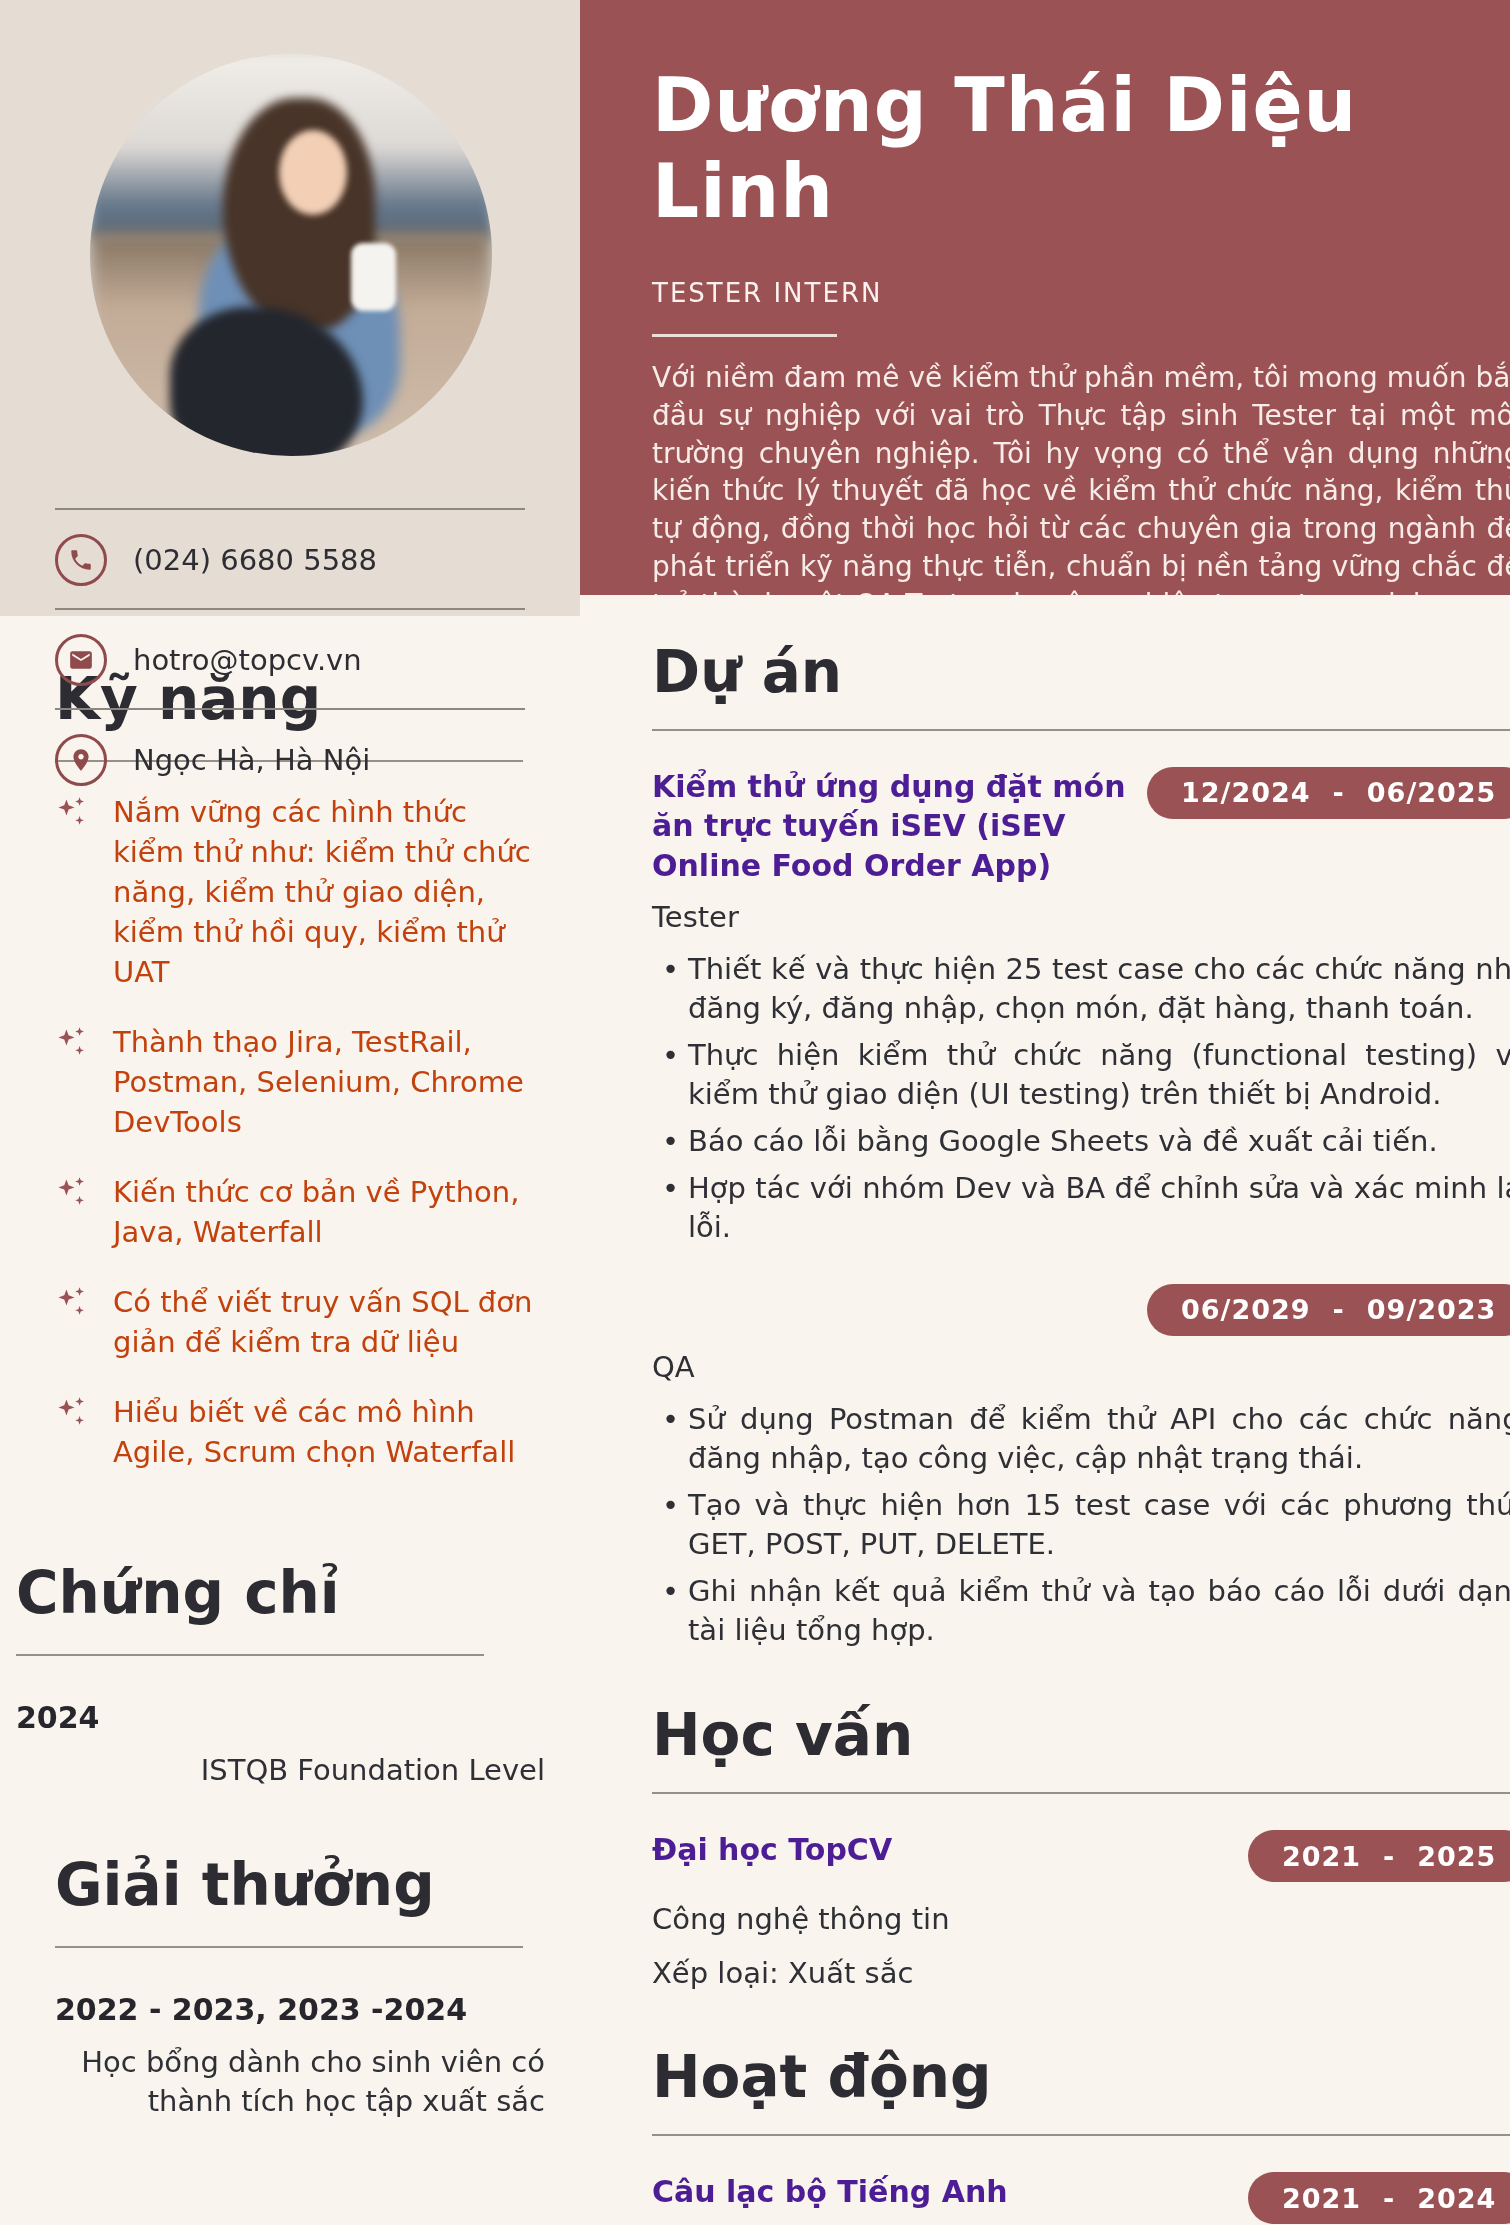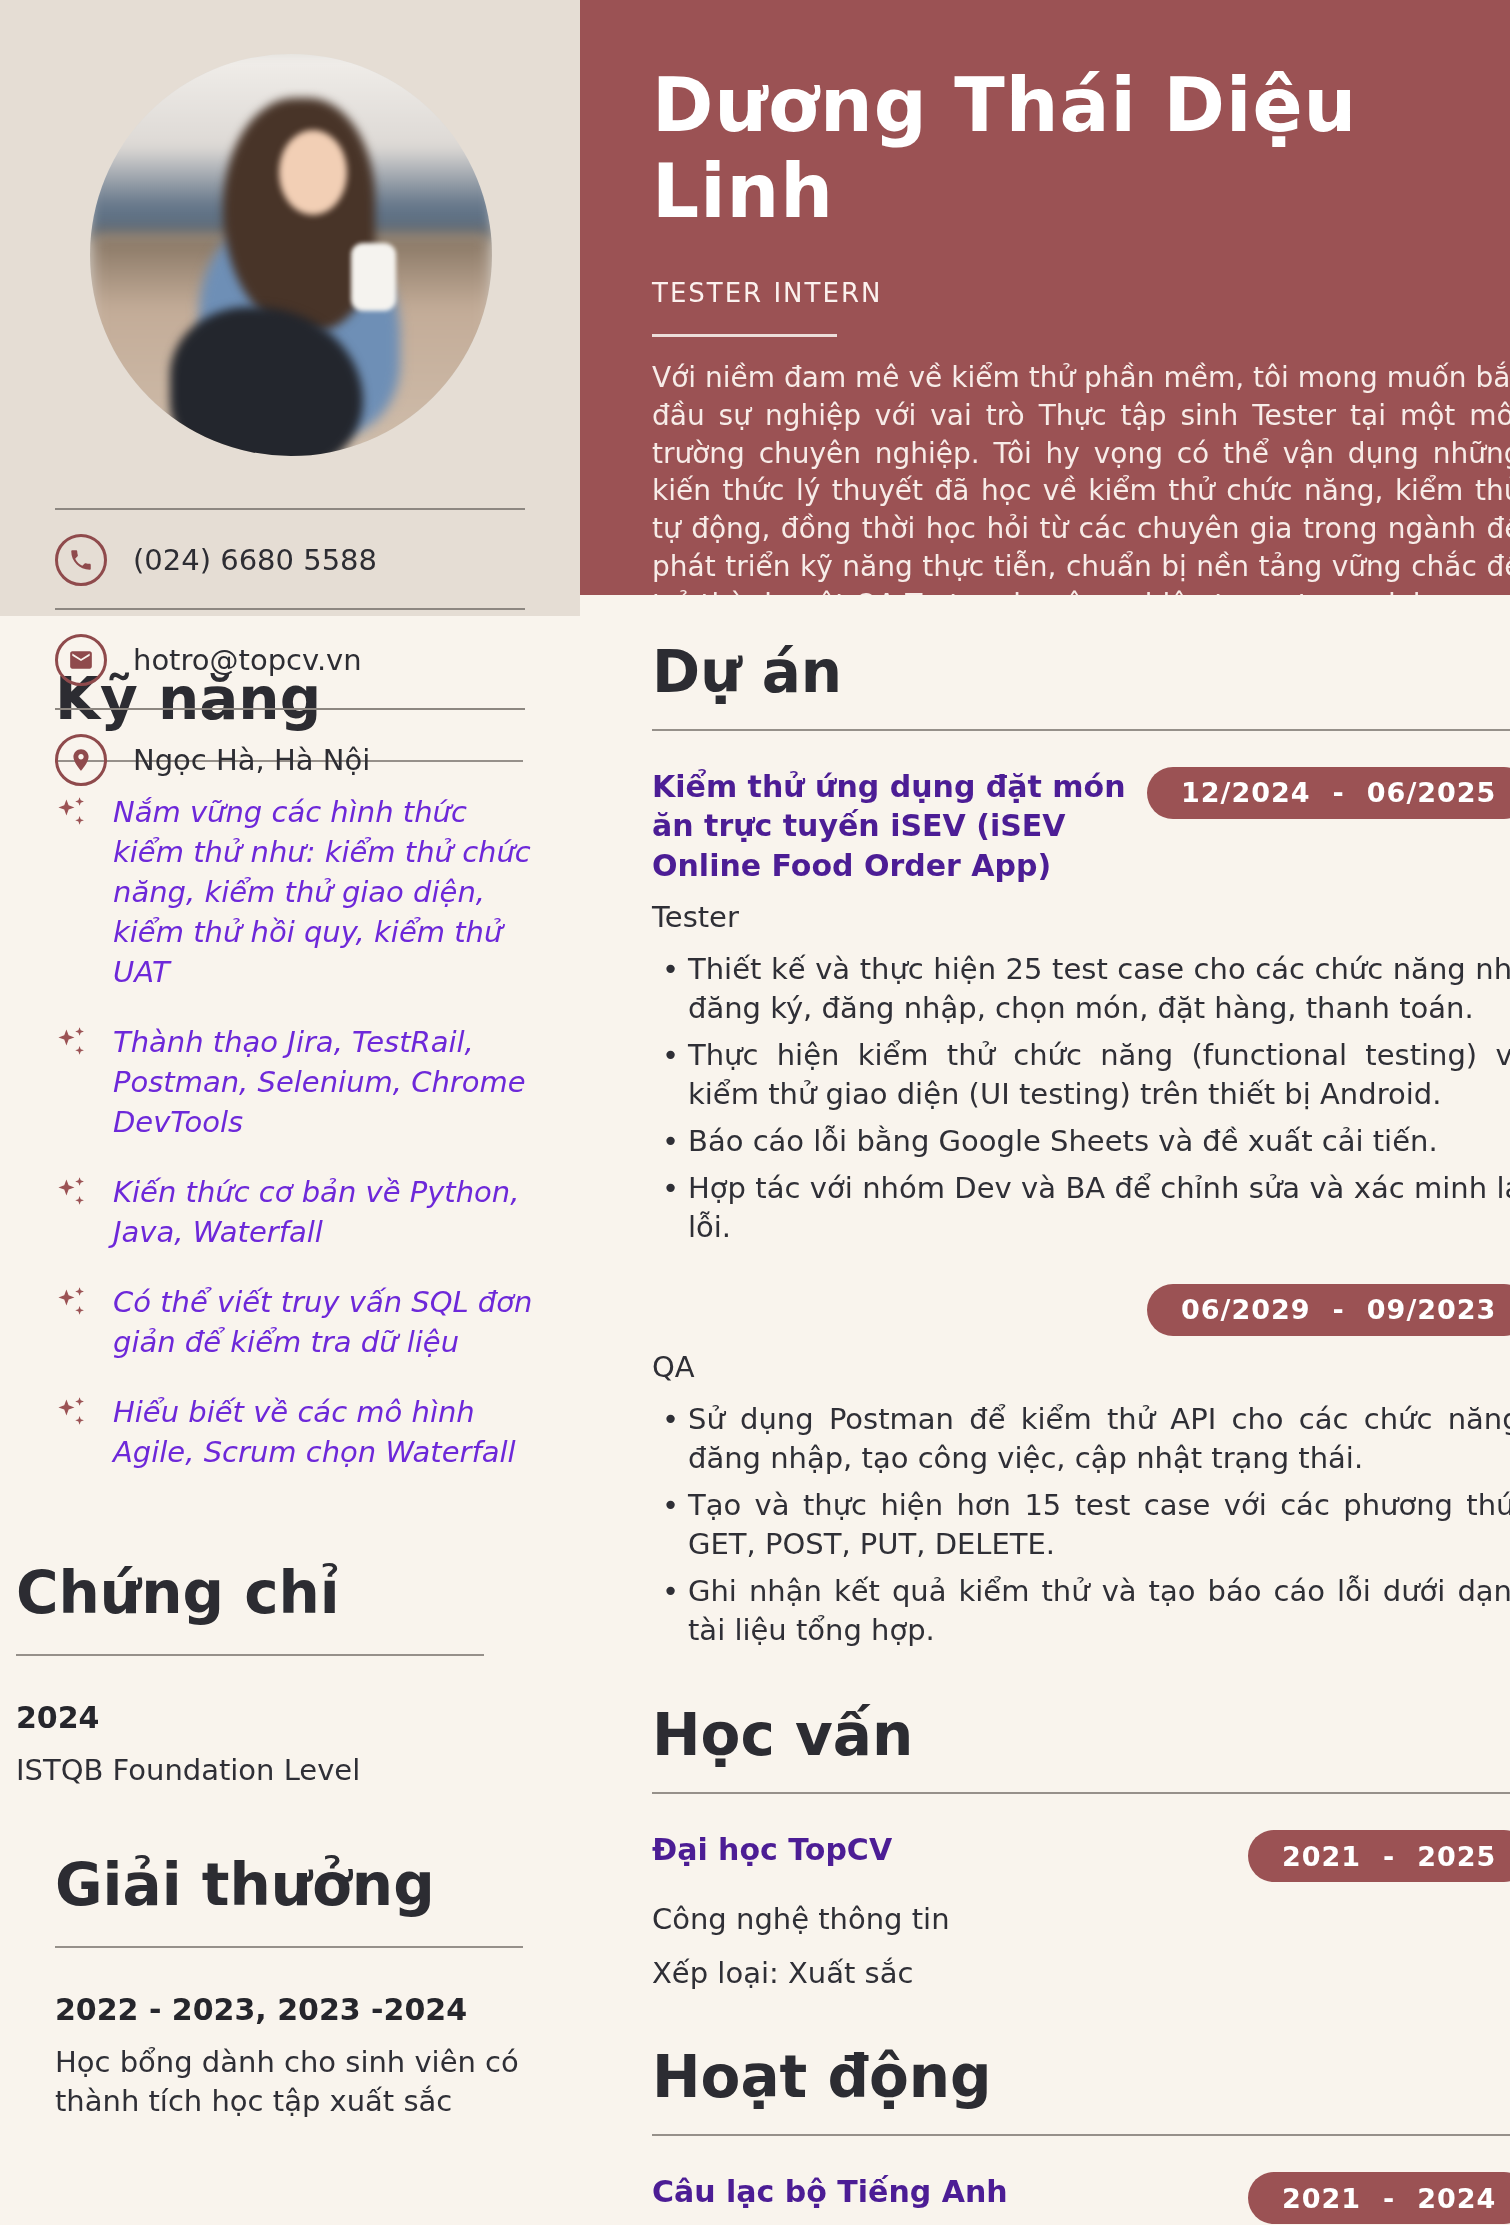--- a/index.html
+++ b/index.html
@@ -46,25 +46,25 @@
   .contact-text { font-size:29px; color:#2d2d33; }
 
   .side-section { padding-left:55px; padding-right:35px; }
   .heading { font-size:58px; font-weight:700; color:#2c2c32; line-height:1.1; }
   .side-divider { height:2px; background:#96908a; width:468px; margin-top:28px; }
 
   .skills-section { margin-top:52px; }
   .skill-item { display:flex; gap:26px; margin-top:30px; }
   .skill-icon { flex:0 0 32px; margin-top:4px; }
   .skill-icon svg { width:32px; height:32px; fill:#9b5254; }
-  .skill-text { font-size:29px; line-height:1.38; color:#6d28d9;font-style:italic; }
+  .skill-text { font-size:29px; line-height:1.38; color:#c2410c; }
 
   .cert-section { margin-top:90px;padding-left:16px; }
   .entry-key { font-size:30px; font-weight:700; color:#26262c; margin-top:44px; }
-  .entry-val { font-size:29px; margin-top:16px; line-height:1.35; color:#2f2f36; }
+  .entry-val { font-size:29px; margin-top:16px; line-height:1.35; color:#2f2f36;text-align:right; }
 
   .award-section { margin-top:64px; }
 
   
   .main { flex:1; }
   .header-block {
     background:#9b5254; height:595px; overflow:hidden;
     padding:62px 64px 0 72px;
   }
   .name { font-size:74px; font-weight:700; color:#ffffff; letter-spacing:1px; }

